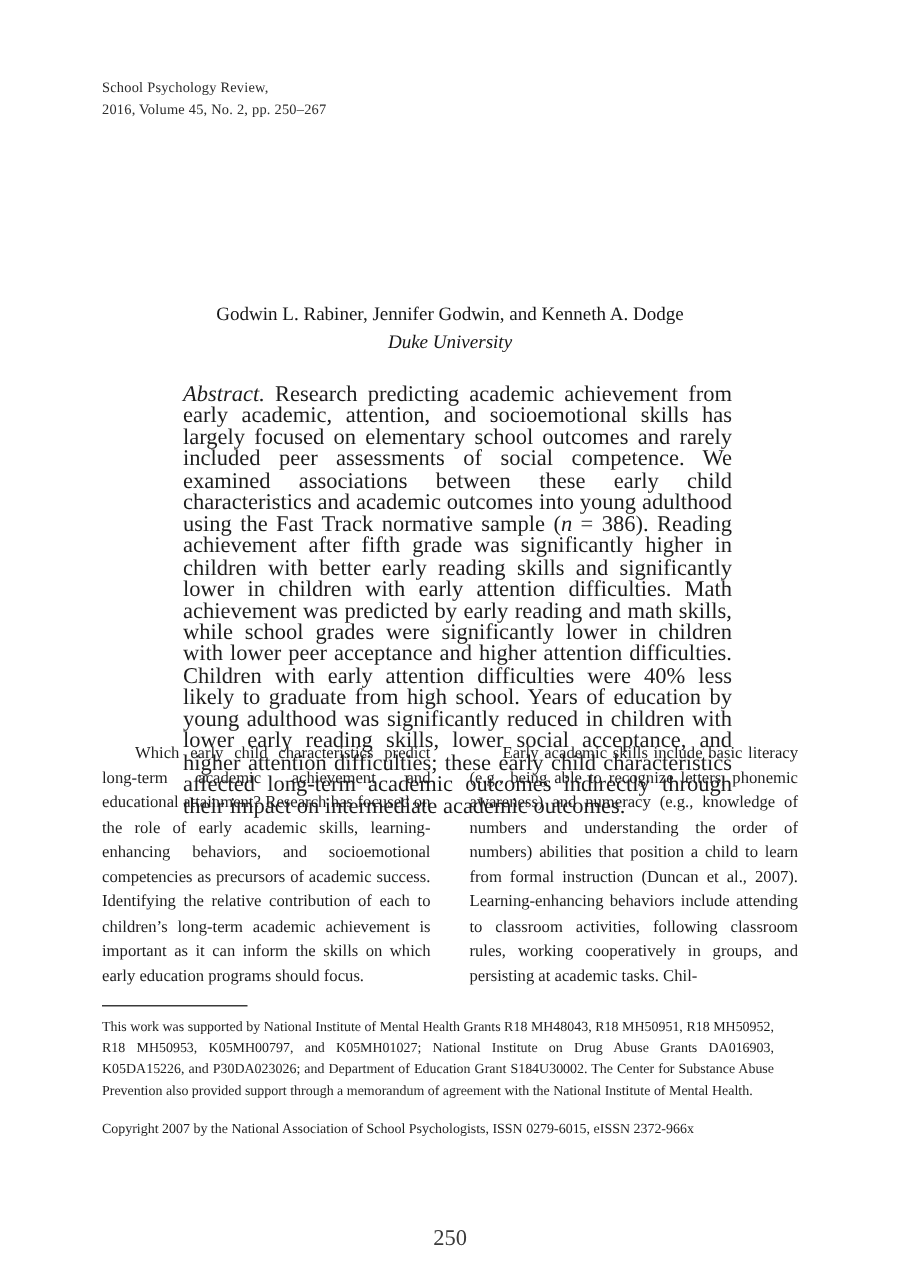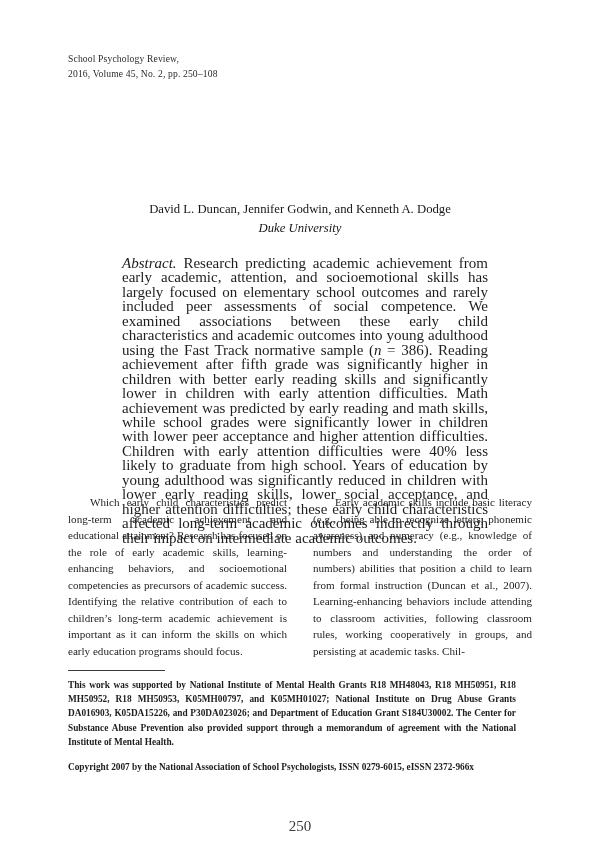--- a/index.html
+++ b/index.html
@@ -117,47 +117,47 @@
     position: absolute;
     left: 68px;
     top: 678px;
     width: 464px;
     font-size: 9.3px;
     line-height: 14.2px;
     text-align: justify;
     text-justify: inter-word;
     color: #1d1d1d;
   }
-  .footnotes p { margin: 0 16px 11px 0; font-weight: bold; }
+  .footnotes p { margin: 0 16px 11px 0; }
   .footnotes p:last-child { margin-bottom: 0; }
 
   
   .page-number {
     position: absolute;
     left: 0;
     top: 818px;
     width: 600px;
     text-align: center;
     font-size: 15px;
     color: #3a3a3a;
   }
 </style>
 </head>
 <body>
 
 <div class="page">
 
   <div class="journal-info">
     <div>School Psychology Review,</div>
-    <div>2016, Volume 45, No. 2, pp. 250–108</div>
+    <div>2016, Volume 45, No. 2, pp. 250–267</div>
   </div>
 
 
   <div class="authors">
-    <div>David L. Duncan, Jennifer Godwin, and Kenneth A. Dodge</div>
+    <div>Godwin L. Rabiner, Jennifer Godwin, and Kenneth A. Dodge</div>
     <div class="affiliation">Duke University</div>
   </div>
 
   <div class="abstract"><span class="lead">Abstract.</span><span> Research predicting academic achievement from early academic, attention, and socioemotional skills has largely focused on elementary school outcomes and rarely included peer assessments of social competence. We examined associations between these early child characteristics and academic outcomes into young adulthood using the Fast Track normative sample (</span><span class="varn">n</span><span> = 386). Reading achievement after fifth grade was significantly higher in children with better early reading skills and significantly lower in children with early attention difficulties. Math achievement was predicted by early reading and math skills, while school grades were significantly lower in children with lower peer acceptance and higher attention difficulties. Children with early attention difficulties were 40% less likely to graduate from high school. Years of education by young adulthood was significantly reduced in children with lower early reading skills, lower social acceptance, and higher attention difficulties; these early child characteristics affected long-term academic outcomes indirectly through their impact on intermediate academic outcomes.</span></div>
 
   <div class="body-cols">
     <div class="col left">
       <p>Which early child characteristics predict long-term academic achievement and educational attainment? Research has focused on the role of early academic skills, learning-enhancing behaviors, and socioemotional competencies as precursors of academic success. Identifying the relative contribution of each to children’s long-term academic achievement is important as it can inform the skills on which early education programs should focus.</p>
     </div>
     <div class="col right">

